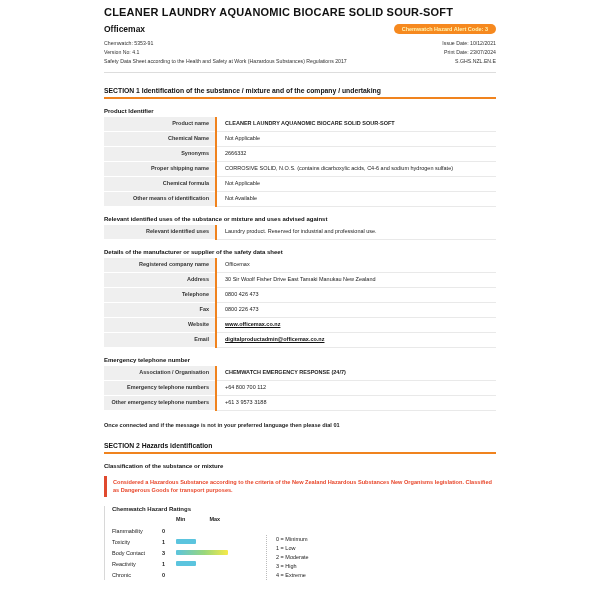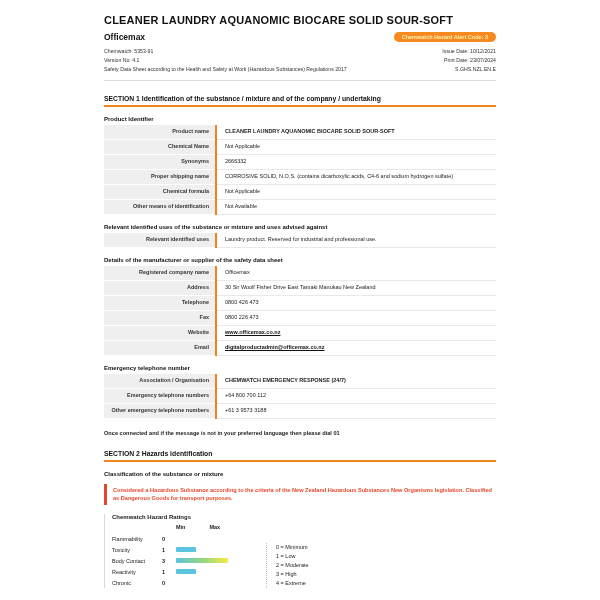--- a/index.html
+++ b/index.html
@@ -2,21 +2,21 @@
 <html><head>
 <meta charset="utf-8">
 <style>
   * { box-sizing: border-box; }
   html,body { margin:0; padding:0; }
   body {
     width:600px; height:600px; overflow:hidden;
     background:#ffffff; color:#222;
     font-family:"Liberation Sans", sans-serif;
   }
-  .page { width:392px; margin-left:104px; padding-top:14px; }
+  .page { width:392px; margin-left:104px; padding-top:6px; }
 
   .doc-title { font-size:11px; font-weight:bold; color:#111; letter-spacing:.2px; }
 
   .company-row { display:flex; justify-content:space-between; align-items:center; margin-top:6px; }
   .company-name { font-size:8.5px; font-weight:bold; color:#111; }
   .badge {
     background:#F6891F; color:#FFF3B0; font-size:5.5px; font-weight:bold;
     padding:2px 8px; border-radius:7px; white-space:nowrap;
   }
 

